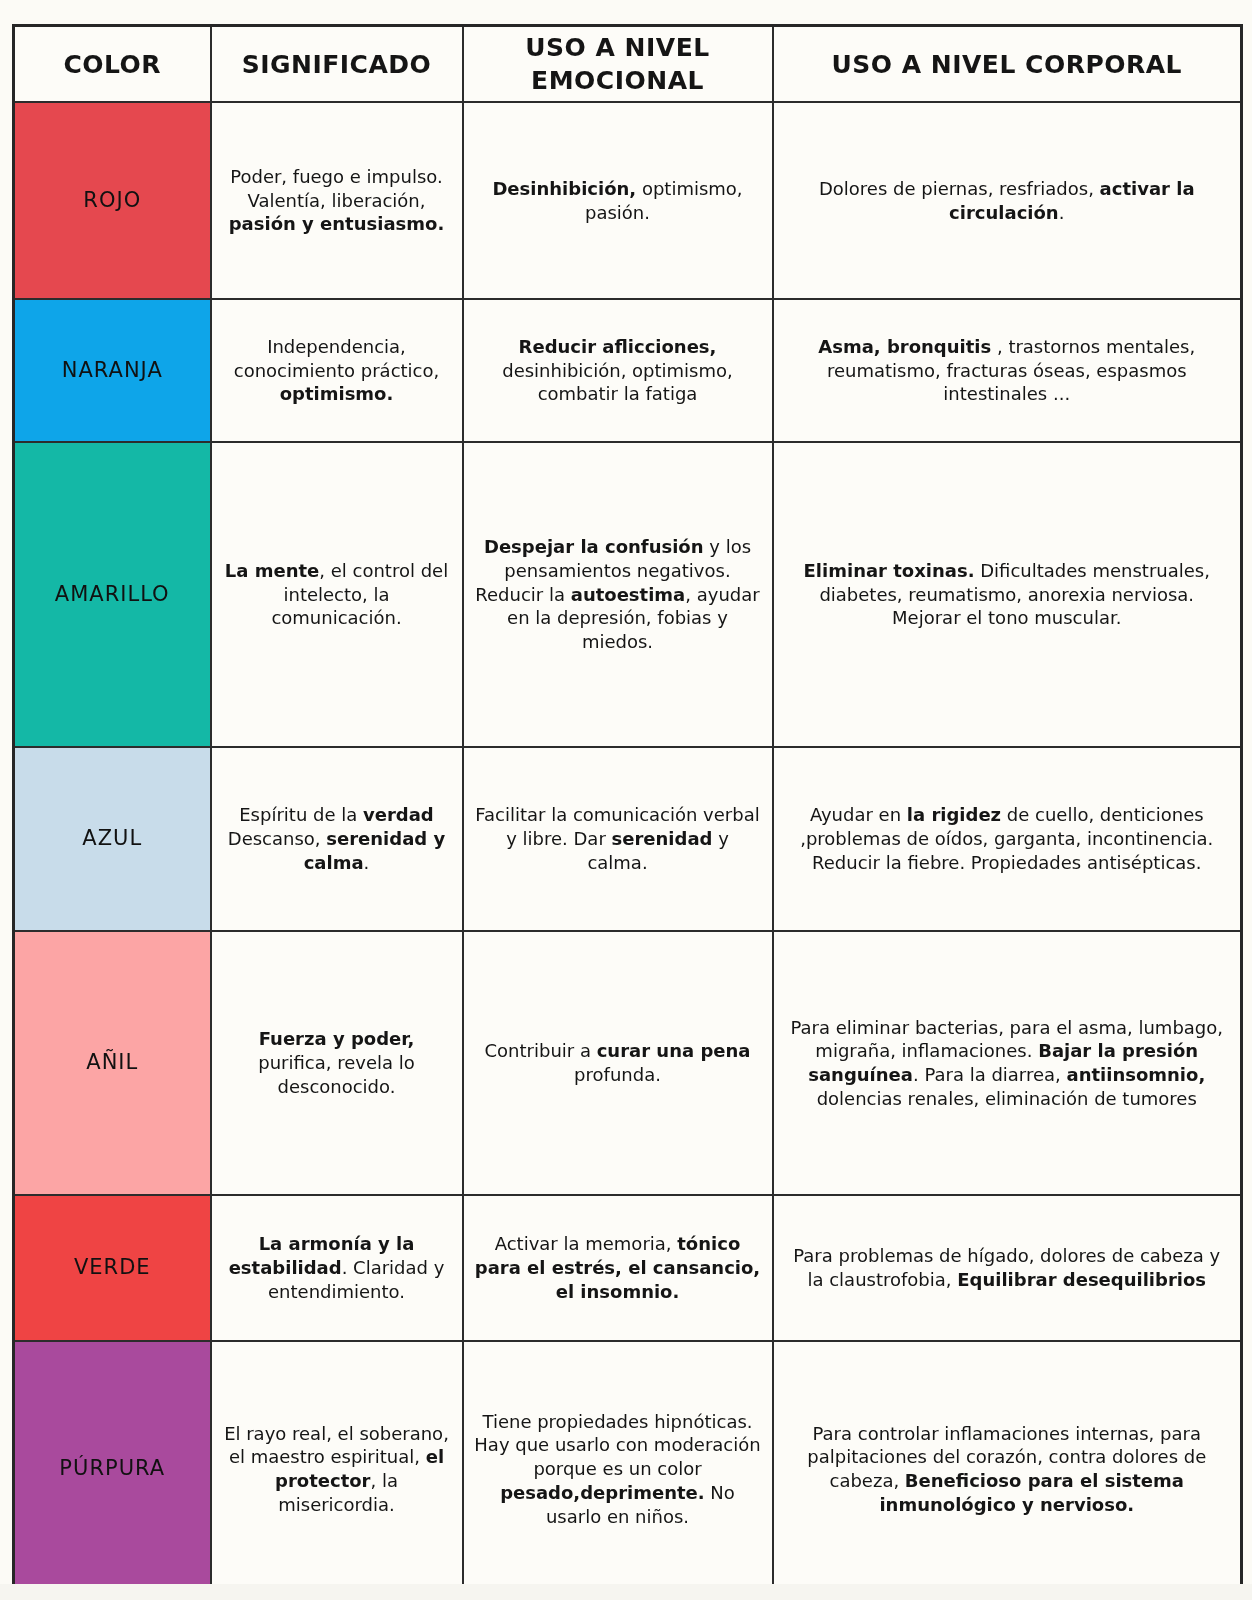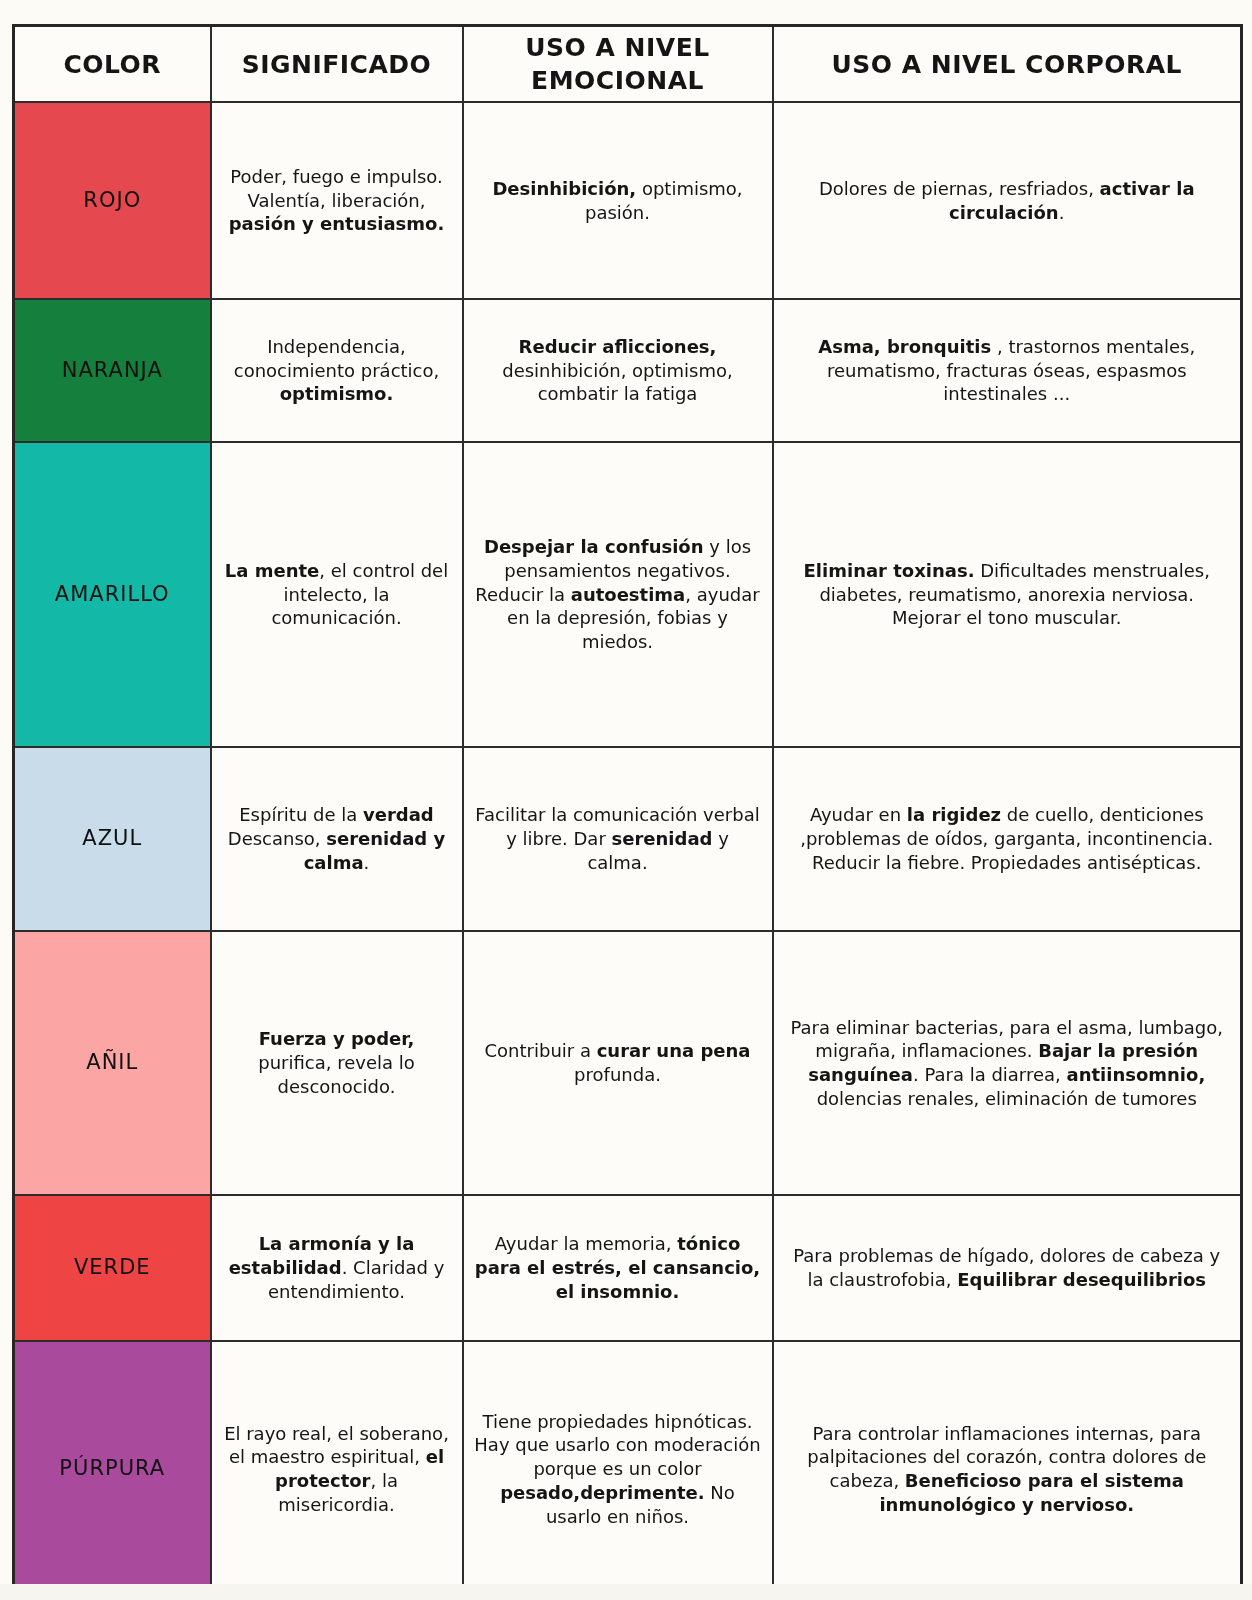--- a/index.html
+++ b/index.html
@@ -79,21 +79,21 @@
       </tr>
     </thead>
     <tbody>
       <tr class="r0">
         <td class="swatch" style="background-color: rgb(229, 72, 79);">ROJO</td>
         <td><span>Poder, fuego e impulso. Valentía, liberación, </span><span class="seg-b">pasión y entusiasmo.</span></td>
         <td><span class="seg-b">Desinhibición,</span><span> optimismo, pasión.</span></td>
         <td><span>Dolores de piernas, resfriados, </span><span class="seg-b">activar la circulación</span><span>.</span></td>
       </tr>
       <tr class="r1">
-        <td class="swatch" style="background-color: #15803d;">NARANJA</td>
+        <td class="swatch" style="background-color: #0ea5e9;">NARANJA</td>
         <td><span>Independencia, conocimiento práctico, </span><span class="seg-b">optimismo.</span></td>
         <td><span class="seg-b">Reducir aflicciones,</span><span> desinhibición, optimismo, combatir la fatiga</span></td>
         <td><span class="seg-b">Asma, bronquitis</span><span> , trastornos mentales, reumatismo, fracturas óseas, espasmos intestinales ...</span></td>
       </tr>
       <tr class="r2">
         <td class="swatch" style="background-color: #14b8a6;">AMARILLO</td>
         <td><span class="seg-b">La mente</span><span>, el control del intelecto, la comunicación.</span></td>
         <td><span class="seg-b">Despejar  la confusión</span><span> y los pensamientos negativos. Reducir  la </span><span class="seg-b">autoestima</span><span>, ayudar en la depresión, fobias y miedos.</span></td>
         <td><span class="seg-b">Eliminar toxinas.</span><span> Dificultades menstruales, diabetes, reumatismo, anorexia nerviosa. Mejorar el tono muscular.</span></td>
       </tr>
@@ -105,21 +105,21 @@
       </tr>
       <tr class="r4">
         <td class="swatch" style="background-color: #fca5a5;">AÑIL</td>
         <td><span class="seg-b">Fuerza y poder,</span><span> purifica, revela lo desconocido.</span></td>
         <td><span>Contribuir  a </span><span class="seg-b">curar una pena</span><span> profunda.</span></td>
         <td><span>Para eliminar bacterias,  para el asma,  lumbago, migraña, inflamaciones. </span><span class="seg-b">Bajar la presión sanguínea</span><span>. Para la diarrea, </span><span class="seg-b">antiinsomnio,</span><span> dolencias renales, eliminación de tumores</span></td>
       </tr>
       <tr class="r5">
         <td class="swatch" style="background-color: #ef4444;">VERDE</td>
         <td><span class="seg-b">La armonía y la estabilidad</span><span>. Claridad y entendimiento.</span></td>
-        <td><span>Ayudar la memoria, </span><span class="seg-b">tónico para el estrés, el cansancio, el insomnio.</span></td>
+        <td><span>Activar la memoria, </span><span class="seg-b">tónico para el estrés, el cansancio, el insomnio.</span></td>
         <td><span>Para problemas  de hígado, dolores de cabeza y la claustrofobia, </span><span class="seg-b">Equilibrar desequilibrios</span></td>
       </tr>
       <tr class="r6">
         <td class="swatch" style="background-color: rgb(169, 74, 157);">PÚRPURA</td>
         <td><span>El rayo real, el soberano, el maestro espiritual, </span><span class="seg-b">el protector</span><span>, la misericordia.</span></td>
         <td><span>Tiene propiedades hipnóticas. Hay que usarlo con moderación porque es un color </span><span class="seg-b">pesado,deprimente.</span><span> No usarlo en niños.</span></td>
         <td><span>Para controlar inflamaciones internas, para palpitaciones del corazón, contra dolores de cabeza, </span><span class="seg-b">Beneficioso para el sistema inmunológico y nervioso.</span></td>
       </tr>
       <tr class="r7">
         <td class="swatch" style="background-color: rgb(169, 74, 157);"></td>

